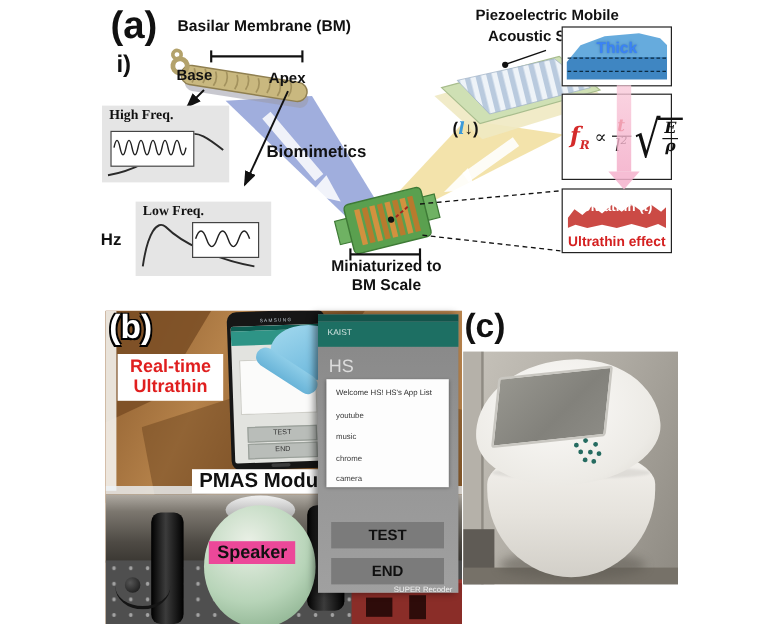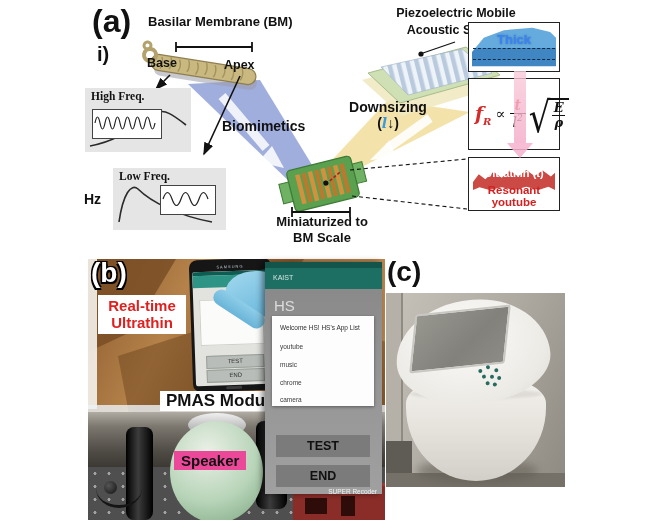--- a/index.html
+++ b/index.html
@@ -246,21 +246,20 @@
   <div class="abs" id="base-lbl">Base</div>
   <div class="abs" id="apex-lbl">Apex</div>
   <div class="abs" id="biomimetics">Biomimetics</div>
 
   <div class="abs" id="pz-title">
     <div>Piezoelectric Mobile</div>
     <div>Acoustic Sensor</div>
   </div>
 
   <div class="abs" id="downsizing">
-    <div>Downsizing</div>
     <div class="sub">
       <span>(</span><span class="dvar">l</span><span>↓</span><span>)</span>
     </div>
   </div>
 
   <div class="abs" id="miniaturized">
     <div>Miniaturized to</div>
     <div>BM Scale</div>
   </div>
 
@@ -313,21 +312,21 @@
           <span class="sq-num">E</span>
           <span class="sq-den">ρ</span>
         </span>
       </span>
     </div>
   </div>
 
   <div class="abs info-box" id="ultra-box">
     <div class="ultra-banner"></div>
     <div class="ultra-text">Ultrathin (t)</div>
-    <div class="resonant-text">Resonant youtube</div>
+    <div class="resonant-text">Ultrathin effect</div>
   </div>
 
   <div class="abs" id="panel-b">
     <div class="abs pb-bg1"></div>
     <div class="abs pb-flap1"></div>
     <div class="abs pb-flap2"></div>
     <div class="abs pb-flap3"></div>
     <div class="abs pb-white-strip"></div>
     <div class="abs pb-shelf"></div>
     <div class="abs pb-midband"></div>

